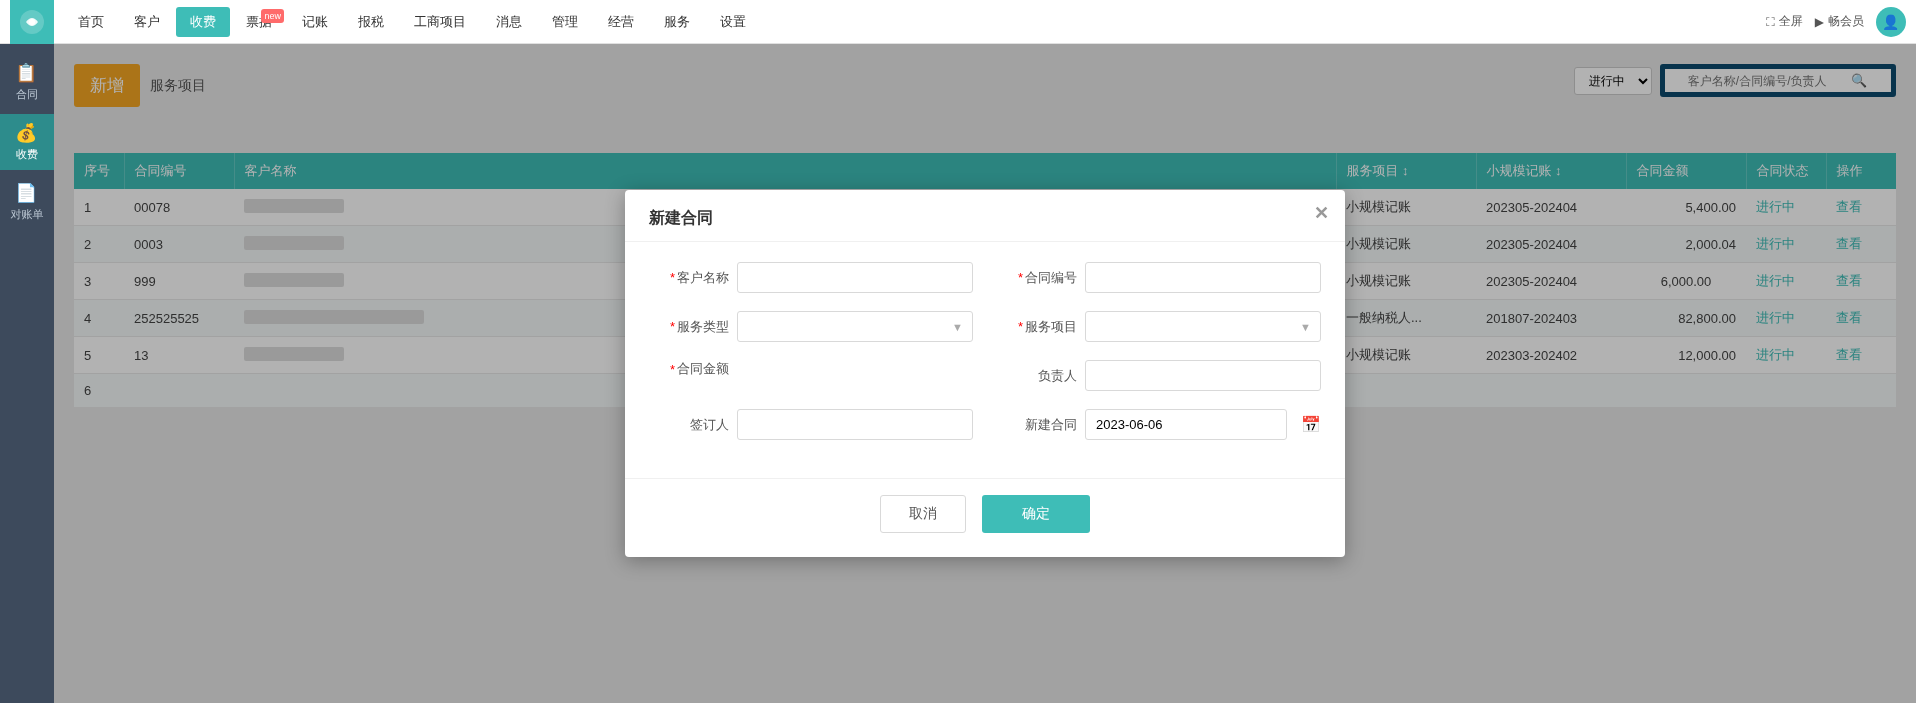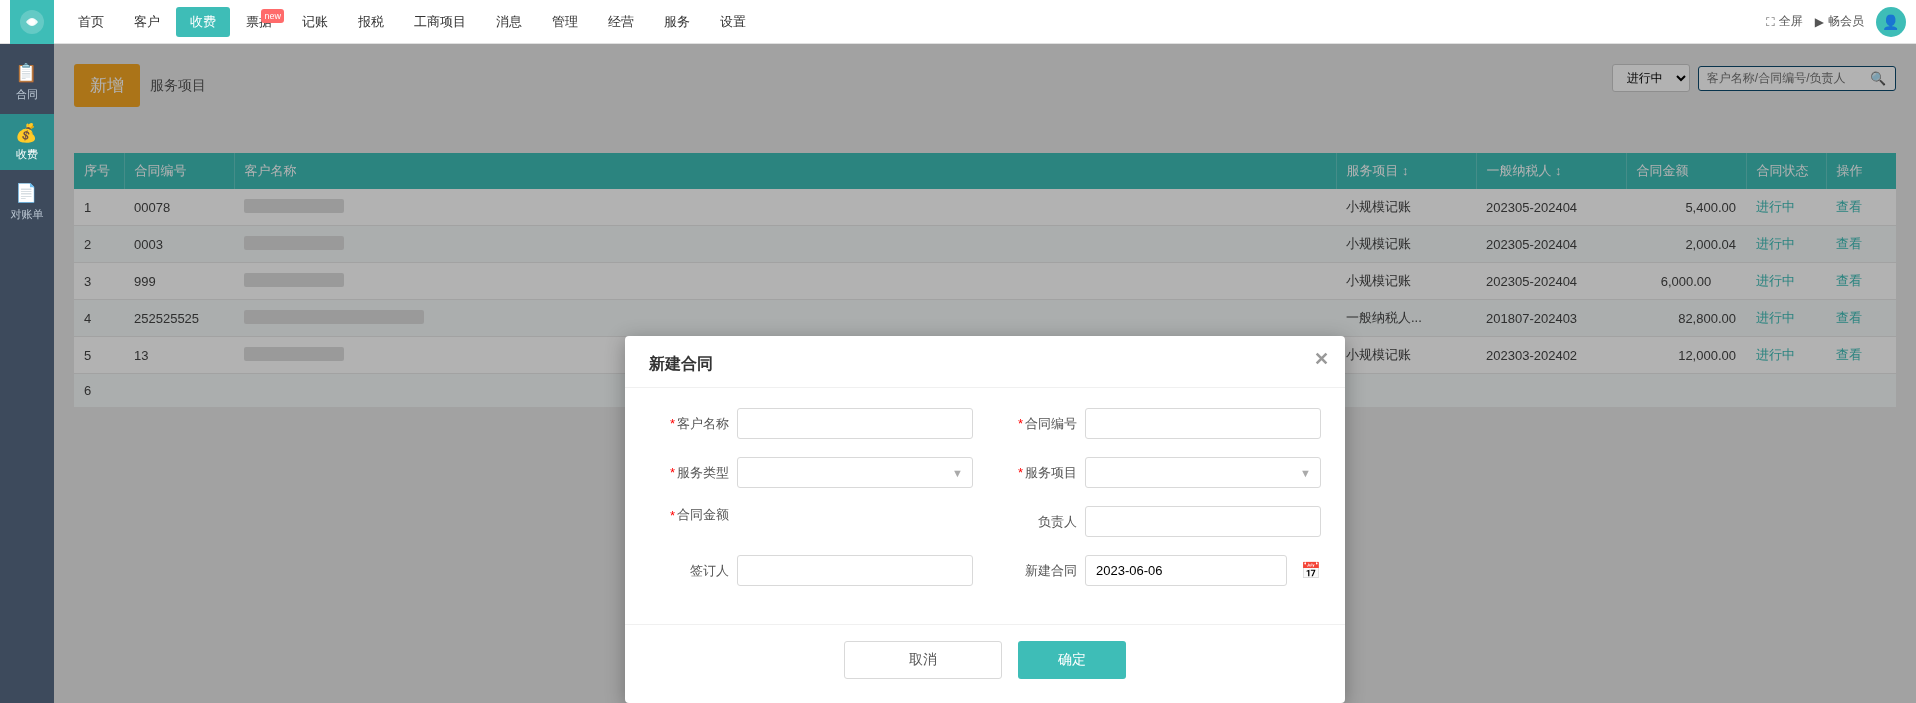--- a/index.html
+++ b/index.html
@@ -62,22 +62,22 @@
     }
     .toolbar-title { font-size: 14px; color: #555; }
 
     
     .filter-row { display: flex; align-items: center; gap: 8px; margin-bottom: 0; position: absolute; top: 20px; right: 20px; }
     .filter-select {
       padding: 5px 10px; border: 1px solid #ccc; border-radius: 3px;
       font-size: 12px; background: #fff; cursor: pointer;
     }
     .search-box {
-      display: flex; align-items: center; border: 1px solid #0c4a6e;
-      border-radius: 3px; background: #fff; padding: 4px 8px; gap: 4px;
+      display: flex; align-items: center; border: 5px solid #0c4a6e;
+      border-radius: 3px; background: #fff; padding: 4px 23px; gap: 4px;
     }
     .search-box input {
       border: none; outline: none; font-size: 12px; width: 160px;
     }
 
     
     .table-wrap { overflow: auto; }
     table { width: 100%; border-collapse: collapse; font-size: 13px; }
     thead tr { background: #3ebdb7; color: #fff; }
     thead th {
@@ -88,21 +88,21 @@
     thead th:last-child { border-right: none; }
     tbody tr:nth-child(odd) { background: #fff; }
     tbody tr:nth-child(even) { background: #f5fafa; }
     tbody td { padding: 9px 10px; color: #444; border-bottom: 1px solid #e8e8e8; white-space: nowrap; }
     .blurred { color: #aaa; background: #ddd; border-radius: 2px; display: inline-block; width: 100px; height: 14px; }
     .blurred-lg { width: 180px; }
 
     
     .modal-overlay {
       position: absolute; top: 0; left: 0; right: 0; bottom: 0;
-      background: rgba(0,0,0,0.3); display: flex; align-items: flex-end; justify-content: center;
+      background: rgba(0,0,0,0.3); display: flex; align-items: center; justify-content: center;
       z-index: 100;
     }
     .modal {
       background: #fff; border-radius: 4px; width: 720px;
       box-shadow: 0 4px 20px rgba(0,0,0,0.3); padding: 0;
       position: relative;
     }
     .modal-header {
       padding: 18px 24px 12px; font-size: 16px; color: #333; font-weight: bold;
       border-bottom: 1px solid #f0f0f0;
@@ -126,21 +126,21 @@
     }
     .form-select-wrap .arrow {
       position: absolute; right: 10px; top: 50%; transform: translateY(-50%);
       color: #aaa; pointer-events: none; font-size: 11px;
     }
     .modal-footer {
       display: flex; justify-content: center; gap: 16px;
       padding: 16px 24px 24px; border-top: 1px solid #f0f0f0;
     }
     .btn-cancel {
-      padding: 9px 64px; border: 1px solid #d9d9d9; background: #fff;
+      padding: 9px 28px; border: 1px solid #d9d9d9; background: #fff;
       border-radius: 3px; cursor: pointer; font-size: 14px; color: #555;
     }
     .btn-confirm {
       padding: 9px 40px; border: none; background: #3ebdb7;
       border-radius: 3px; cursor: pointer; font-size: 14px; color: #fff;
     }
     .inline-label { width: 80px; text-align: right; flex-shrink: 0; font-size: 13px; color: #555; display: flex; align-items: center; justify-content: flex-end; gap: 2px; }
     .form-row-inner { display: flex; align-items: center; gap: 8px; width: 100%; }
   </style>
 </head>
@@ -223,21 +223,21 @@
     </div>
 
     <div class="table-wrap" style="margin-top: 46px;">
       <table>
         <thead>
           <tr>
             <th style="width:50px;">序号</th>
             <th style="width:110px;"><span>合同编号</span></th>
             <th><span>客户名称</span></th>
             <th style="width:140px;">服务项目 ↕</th>
-            <th style="width:150px;">一般纳税人 ↕</th>
+            <th style="width:150px;">小规模记账 ↕</th>
             <th style="width:120px;">合同金额</th>
             <th style="width:80px;">合同状态</th>
             <th style="width:70px;">操作</th>
           </tr>
         </thead>
         <tbody id="table-body">
         <tr>
               <td>1</td>
               <td>00078</td>
               <td><span class="blurred"></span></td>

